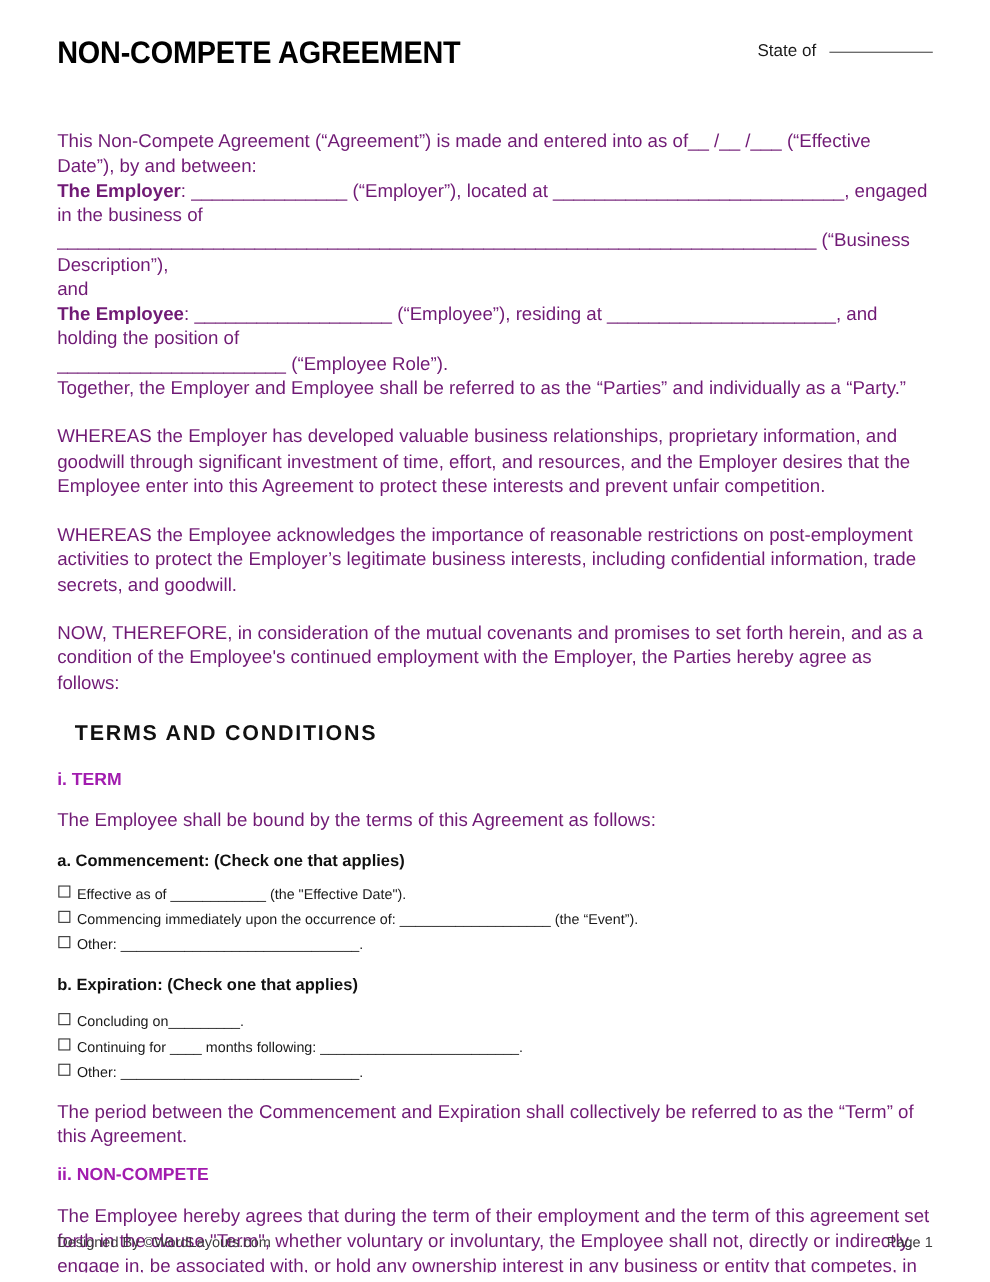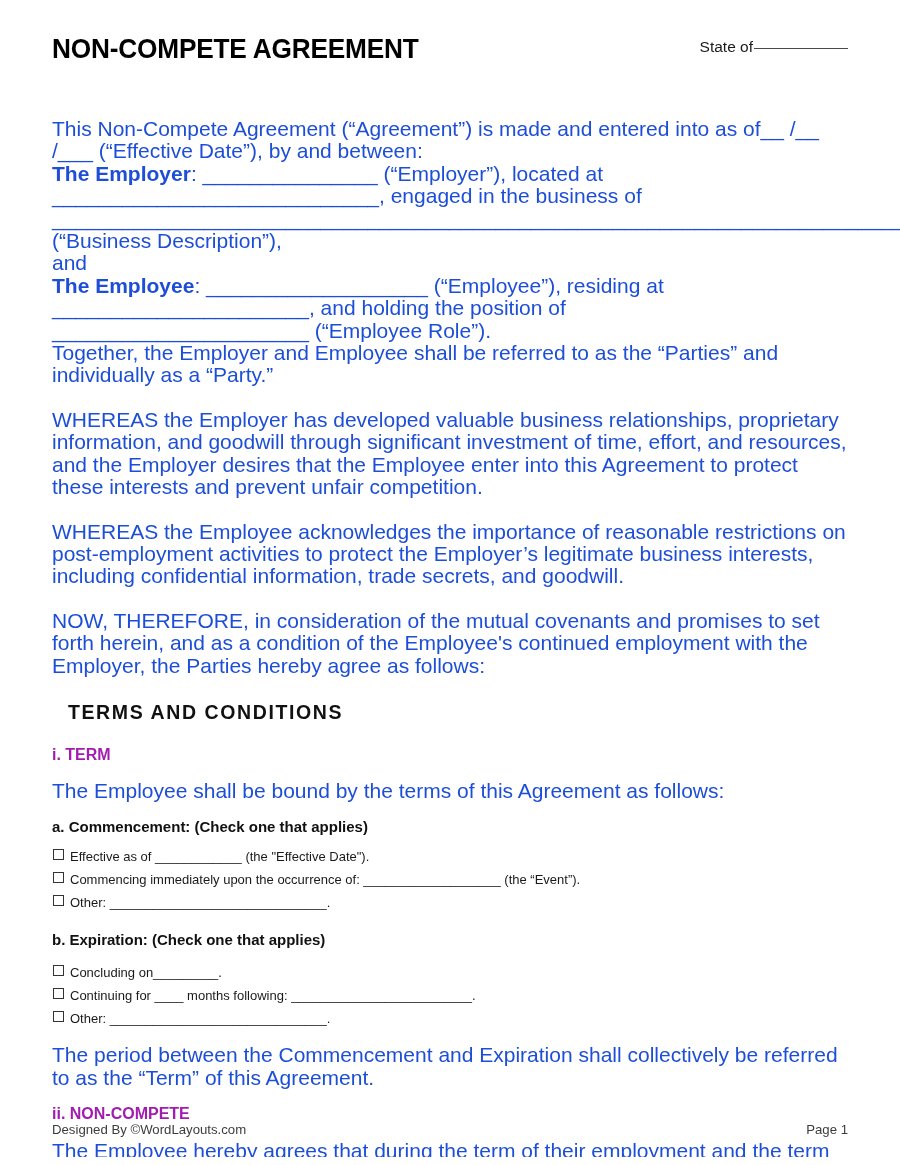--- a/index.html
+++ b/index.html
@@ -44,37 +44,37 @@
     transform-origin: left center;
   }
   .state-of {
     position: absolute;
     right: 0;
     top: 38px;
     font-size: 15.5px;
     color: #1a1a1a;
     display: flex;
     align-items: baseline;
-    gap: 1px;
+    gap: 12px;
     white-space: nowrap;
   }
   .state-rule {
     display: inline-block;
     width: 94px;
     border-bottom: 1.6px solid #4a4a4a;
     height: 1px;
     position: relative;
     top: -3px;
   }
 
   
   .para {
-    font-size: 21px;
+    font-size: 17px;
     line-height: 22.4px;
-    color: #1d4ed8;
+    color: #701a75;
     margin: 0;
     text-align: left;
   }
   .b { font-weight: bold; }
 
   .block-intro { margin-top: 26px; }
   .block-intro .para + .para { margin-top: 0; }
 
   .gap-lg { height: 22px; }
   .gap-md { height: 16px; }

